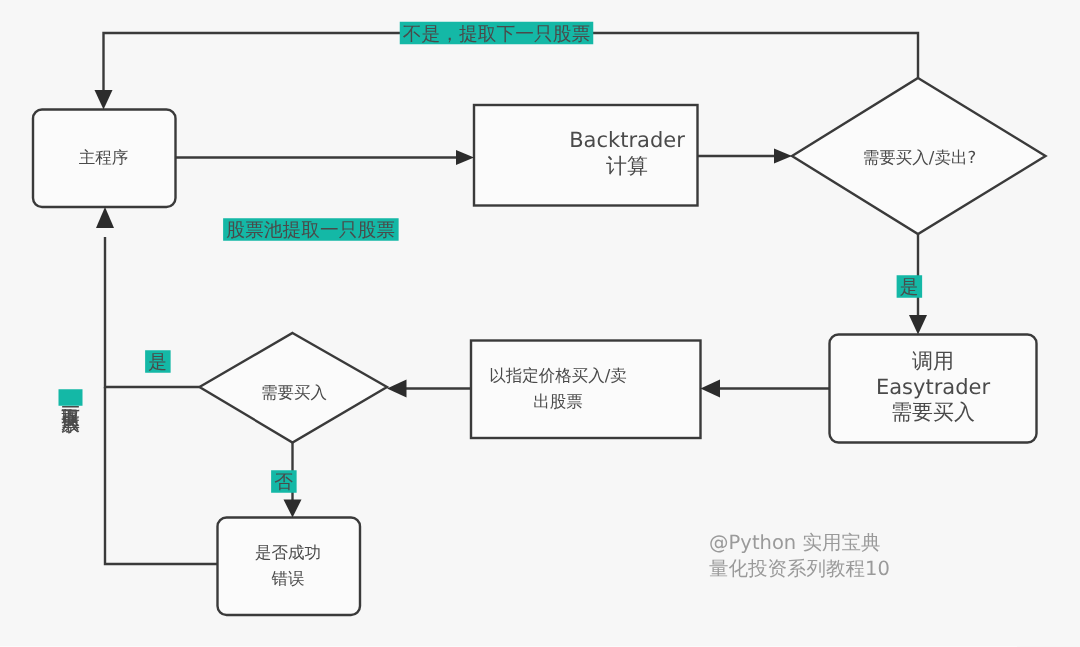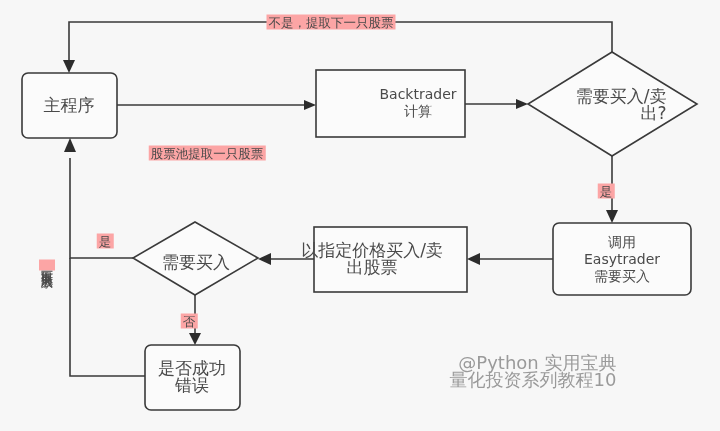--- a/index.html
+++ b/index.html
@@ -31,53 +31,53 @@
     stroke: #3a3a3a;
     stroke-width: 1.6;
     fill: none;
   }
   .arrow-head {
     fill: #2c2c2c;
   }
   .node-label {
     position: absolute;
     color: #4a4a4a;
-    font-size: 17px;
+    font-size: 11px;
     line-height: 17px;
     text-align: center;
     white-space: pre-line;
     transform: translate(-50%, -50%);
     pointer-events: none;
   }
   .node-label.latin-mix {
     font-size: 14px;
   }
   .edge-label {
     position: absolute;
     color: #4a4a4a;
     font-size: 12.5px;
     line-height: 15px;
-    background: #fca5a5;
+    background: #14b8a6;
     padding: 0 2px;
     white-space: nowrap;
     transform: translate(-50%, -50%);
   }
   .edge-label.vertical-text {
     writing-mode: vertical-rl;
     white-space: normal;
     line-height: 16px;
     letter-spacing: 1px;
     padding: 2px 0;
   }
   .watermark {
     position: absolute;
     color: #9a9a9a;
-    font-size: 18px;
+    font-size: 13px;
     line-height: 17px;
-    text-align: right;
+    text-align: left;
     white-space: pre-line;
     transform: translate(-50%, -50%);
   }
 </style>
 </head>
 <body>
 
 <div id="canvas">
 
   <svg id="flow-svg" viewBox="0 0 720 431">

